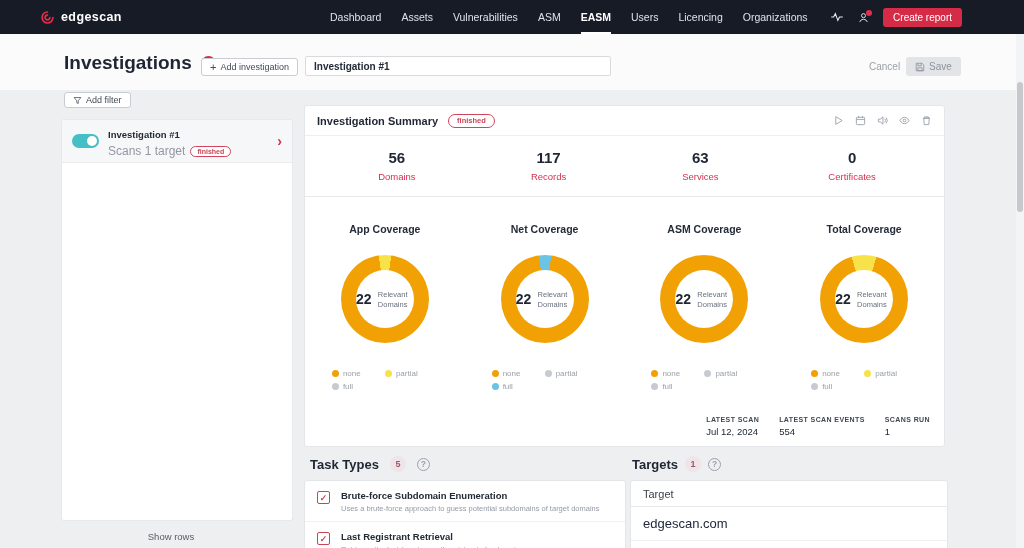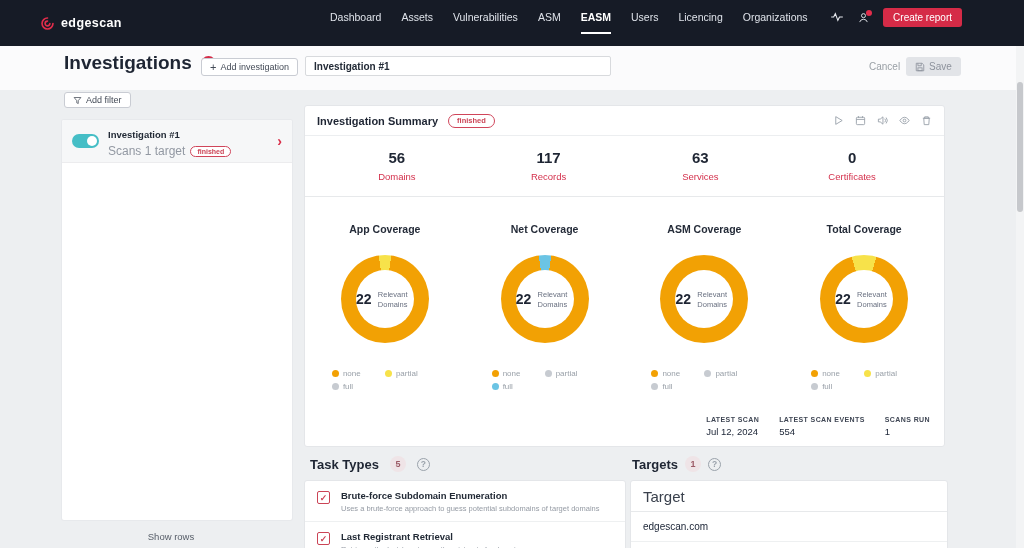--- a/index.html
+++ b/index.html
@@ -1,20 +1,20 @@
 <!DOCTYPE html>
 <html><head>
 <meta charset="utf-8">
 <style>
   * { box-sizing: border-box; margin: 0; padding: 0; }
   html, body { width: 1024px; height: 548px; overflow: hidden; }
   body { font-family: "Liberation Sans", sans-serif; background: #edeff1; position: relative; color: #1e2533; }
 
   
-  .navbar { position: absolute; top: 0; left: 0; width: 1024px; height: 46px; background: #161b26; display: flex; align-items: center; z-index: 10; }
+  .navbar { position: absolute; top: 0; left: 0; width: 1024px; height: 34px; background: #161b26; display: flex; align-items: center; z-index: 10; }
   .logo { display: flex; align-items: center; gap: 6px; margin-left: 40px; cursor: pointer; }
   .brand { color: #fff; font-size: 12.5px; font-weight: 700; letter-spacing: .4px; }
   .nav-center { position: absolute; left: 330px; top: 0; height: 34px; display: flex; gap: 20px; }
   .nav-item { color: #dfe3ea; font-size: 10.5px; line-height: 34px; height: 34px; cursor: pointer; text-decoration: none; }
   .nav-item.active { color: #fff; font-weight: 700; box-shadow: inset 0 -2px 0 #fff; }
   .nav-right { position: absolute; right: 62px; top: 0; height: 34px; display: flex; align-items: center; gap: 14px; color: #e6e9ee; }
   .user-wrap { position: relative; display: inline-flex; }
   .user-dot { position: absolute; top: -2px; right: -3px; width: 6px; height: 6px; background: #e22d4b; border-radius: 50%; }
   .create-report { background: #d52b47; color: #fff; border: none; font-size: 10px; height: 19px; padding: 0 10px; border-radius: 3px; cursor: pointer; font-family: inherit; }
 
@@ -93,22 +93,22 @@
   .count-badge { min-width: 16px; height: 16px; border-radius: 8px; background: #efe4e7; color: #9c5a66; font-size: 9px; font-weight: 700; display: inline-flex; align-items: center; justify-content: center; padding: 0 5px; }
   .help-icon { width: 13px; height: 13px; border-radius: 50%; border: 1.3px solid #9aa2ab; color: #9aa2ab; font-size: 8.5px; font-weight: 700; display: inline-flex; align-items: center; justify-content: center; cursor: pointer; }
 
   .tasks-card { position: absolute; left: 304px; top: 446px; width: 322px; height: 110px; background: #fff; border: 1px solid #e4e6e9; border-radius: 3px; overflow: hidden; }
   .task-item { position: relative; padding: 9px 12px 8px 36px; border-bottom: 1px solid #eef0f1; }
   .checkbox { position: absolute; left: 12px; top: 10px; width: 13px; height: 13px; border: 1.6px solid #cb4456; border-radius: 2px; color: #cb4456; font-size: 9px; font-weight: 700; display: inline-flex; align-items: center; justify-content: center; cursor: pointer; background: #fff; }
   .task-name { font-size: 9.5px; font-weight: 700; color: #222a36; }
   .task-desc { font-size: 7.5px; color: #959ba4; margin-top: 3px; }
 
   .targets-table { position: absolute; left: 630px; top: 446px; width: 318px; height: 110px; background: #fff; border: 1px solid #e4e6e9; border-radius: 3px; overflow: hidden; }
-  .t-head { padding: 7px 12px 6px; border-bottom: 1px solid #e7e9eb; font-size: 15px; color: #3a414d; }
-  .t-row { padding: 9px 12px; font-size: 10px; color: #20293a; border-bottom: 1px solid #eef0f1; cursor: pointer; }
+  .t-head { padding: 7px 12px 6px; border-bottom: 1px solid #e7e9eb; font-size: 11px; color: #3a414d; }
+  .t-row { padding: 9px 12px; font-size: 13px; color: #20293a; border-bottom: 1px solid #eef0f1; cursor: pointer; }
 
   
   .scrollbar { position: absolute; right: 0; top: 34px; bottom: 0; width: 8px; background: #f3f4f5; }
   .scroll-thumb { position: absolute; top: 48px; left: 1px; width: 6px; height: 130px; background: #c6c8cc; border-radius: 3px; cursor: pointer; }
 </style>
 </head>
 <body>
 
 <header class="navbar">
   <div class="logo">

